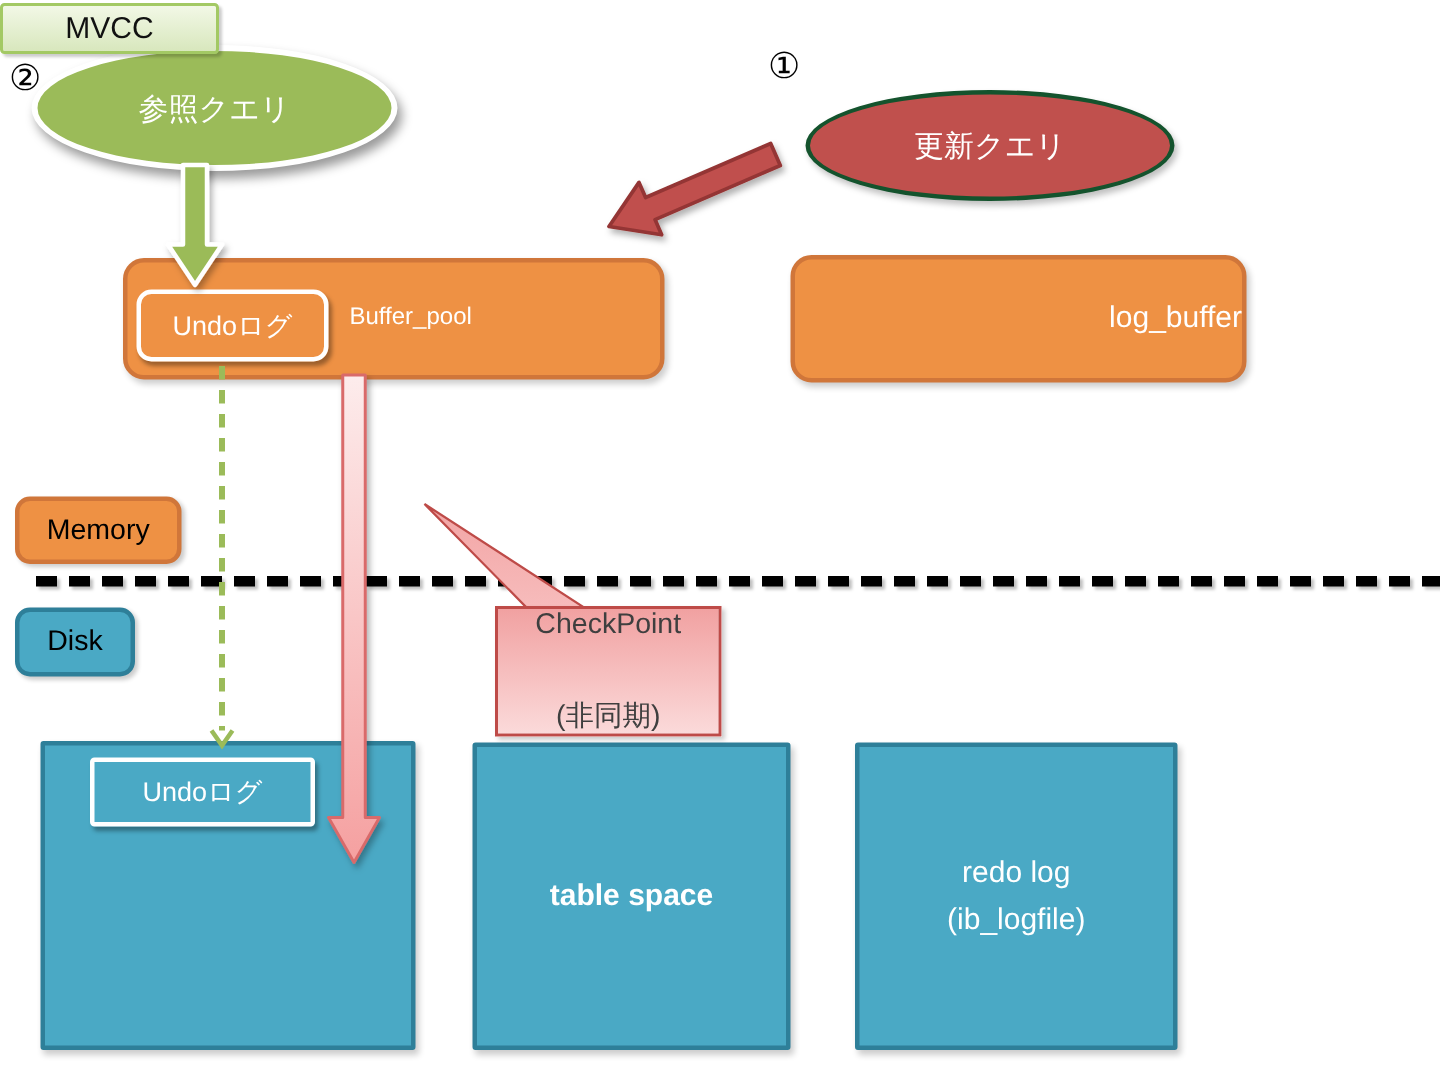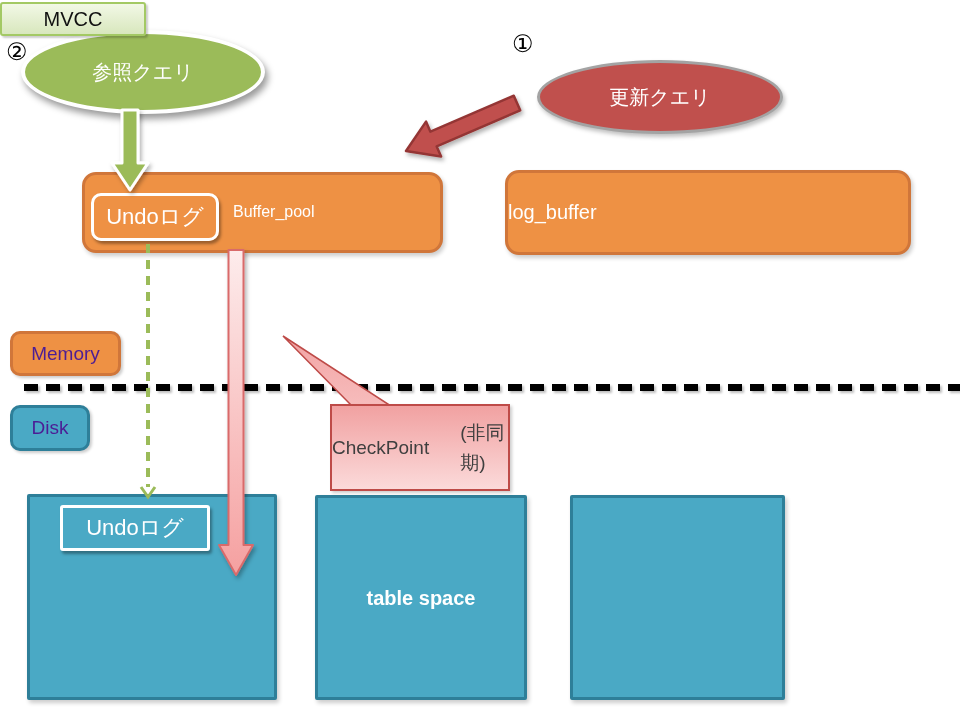--- a/index.html
+++ b/index.html
@@ -35,76 +35,76 @@
     display:flex; align-items:center; justify-content:center;
     color:#fff; font-size:20px; z-index:3;
   }
   .ellipse.green {
     left:21px; top:30px; width:244px; height:84px;
     background:#9bbb59; border:4px solid #fff;
     box-shadow:3px 5px 7px rgba(0,0,0,0.4);
   }
   .ellipse.red {
     left:537px; top:60px; width:246px; height:74px;
-    background:#c0504d; border:3px solid #a3a3a3;
+    background:#c0504d; border:3px solid #14532d;
     box-shadow:2px 3px 4px rgba(0,0,0,0.25);
   }
 
   
   .box { position:absolute; z-index:2; }
   .orange {
     background:#ee9144; border:3px solid #d0763a; border-radius:14px;
     color:#fff; box-shadow:2px 3px 4px rgba(0,0,0,0.2);
   }
   .buffer-pool { left:82px; top:172px; width:361px; height:81px; }
   .bp-label { position:absolute; left:148px; top:28px; font-size:16px; }
   .log-buffer {
-    left:505px; top:170px; width:406px; height:85px;
-    display:flex; align-items:center; justify-content:flex-start; font-size:20px;
+    left:527px; top:170px; width:304px; height:85px;
+    display:flex; align-items:center; justify-content:flex-end; font-size:20px;
   }
 
   
   .zone {
     position:absolute; display:flex; align-items:center; justify-content:center;
-    color:#4c1d95; font-size:19px; border-radius:10px; z-index:2;
+    color:#000000; font-size:19px; border-radius:10px; z-index:2;
     box-shadow:2px 2px 3px rgba(0,0,0,0.2);
   }
   .memory-label { left:10px; top:331px; width:111px; height:45px;
     background:#ee9144; border:3px solid #d0763a; }
   .disk-label { left:10px; top:405px; width:80px; height:46px;
     background:#4aa9c5; border:3px solid #2e7f99; }
 
   
   .undo {
     position:absolute; border:3px solid #fff; color:#fff;
     display:flex; align-items:center; justify-content:center;
-    font-size:22px; box-shadow:2px 3px 3px rgba(0,0,0,0.35);
+    font-size:18px; box-shadow:2px 3px 3px rgba(0,0,0,0.35);
   }
   .memory-undo { left:6px; top:18px; width:128px; height:48px; border-radius:10px; }
   .disk-undo { left:30px; top:8px; width:150px; height:46px; border-radius:3px; }
 
   
   .teal {
     background:#4aa9c5; border:3px solid #2e7f99; color:#fff;
     box-shadow:2px 3px 4px rgba(0,0,0,0.2); border-radius:2px;
   }
   .sys-ts { left:27px; top:494px; width:250px; height:206px; }
   .table-space { left:315px; top:495px; width:212px; height:205px;font-weight:bold; }
   .redo-log { left:570px; top:495px; width:215px; height:205px; }
   .teal-label { position:absolute; left:0; right:0; text-align:center;
     font-size:20px; line-height:31px; }
   .teal-label.bottom { bottom:10px; }
   .teal-label.center { top:50%; transform:translateY(-50%); }
 
   
   .callout {
-    position:absolute; left:330px; top:404px; width:180px; height:87px;
+    position:absolute; left:330px; top:404px; width:151px; height:87px;
     background:linear-gradient(to bottom,#f1a1a1,#fbdada);
     border:2px solid #be4b48; z-index:6;
-    display:flex; flex-direction:row; align-items:center; justify-content:center;
+    display:flex; flex-direction:column; align-items:center; justify-content:center;
     font-size:19px; color:#3f3f3f; line-height:30px;
     box-shadow:2px 2px 3px rgba(0,0,0,0.2);
     gap:31px;
   }
 
   
   .overlay { position:absolute; inset:0; z-index:5; pointer-events:none; }
 </style>
 </head>
 <body>
@@ -188,16 +188,18 @@
   </div>
 
   <div class="box teal table-space">
     <div class="teal-label center">
       <div>table space</div>
     </div>
   </div>
 
   <div class="box teal redo-log">
     <div class="teal-label center">
+      <div>redo log</div>
+      <div>(ib_logfile)</div>
     </div>
   </div>
 
 </div>
 
 </body></html>

